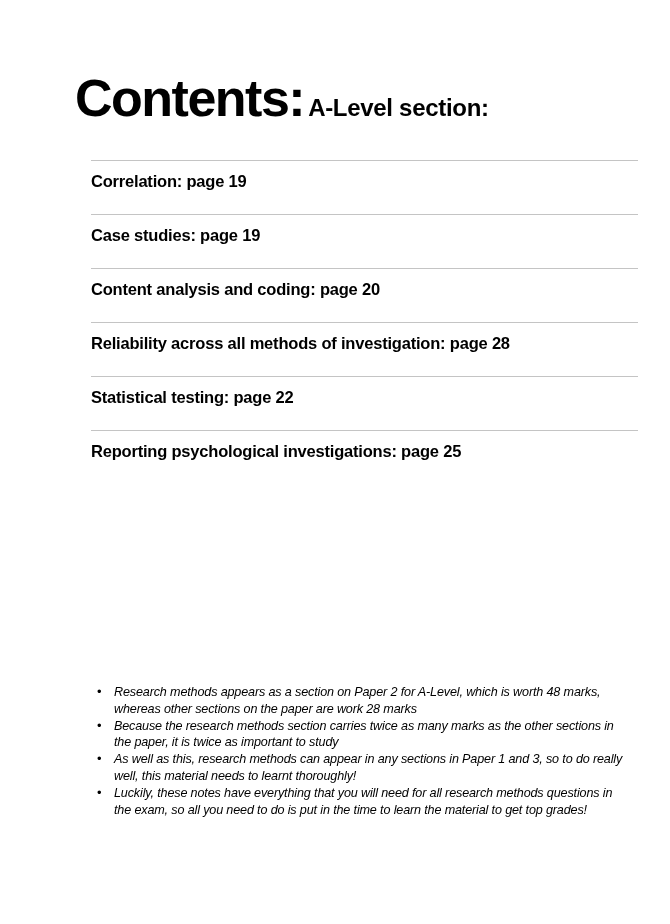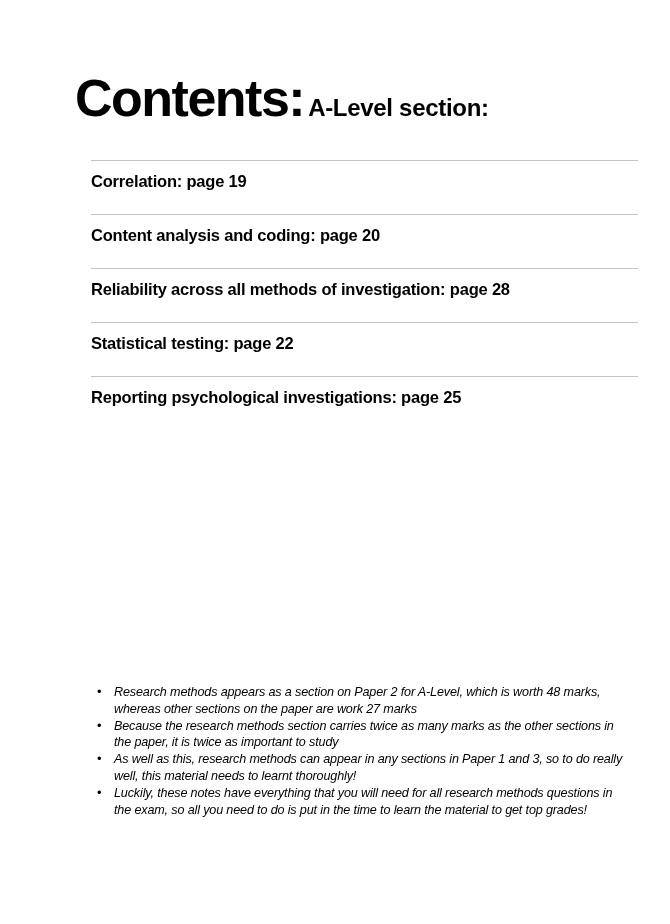--- a/index.html
+++ b/index.html
@@ -87,37 +87,40 @@
 
 <div class="heading">
   <span class="main">Contents:</span><span class="sub">A-Level section:</span>
 </div>
 
 <ul class="toc">
   <li class="toc-item">
     <span class="label">Correlation: page 19</span>
   </li>
   <li class="toc-item">
+    <span class="label">Case studies: page 19</span>
+  </li>
+  <li class="toc-item">
     <span class="label">Content analysis and coding: page 20</span>
   </li>
   <li class="toc-item">
     <span class="label">Reliability across all methods of investigation: page 28</span>
   </li>
   <li class="toc-item">
     <span class="label">Statistical testing: page 22</span>
   </li>
   <li class="toc-item">
     <span class="label">Reporting psychological investigations: page 25</span>
   </li>
 </ul>
 
 <ul class="notes">
   <li class="note">
     <span class="bullet">•</span>
-    <span>Research methods appears as a section on Paper 2 for A-Level, which is worth 48 marks, whereas other sections on the paper are work 27 marks</span>
+    <span>Research methods appears as a section on Paper 2 for A-Level, which is worth 48 marks, whereas other sections on the paper are work 28 marks</span>
   </li>
   <li class="note">
     <span class="bullet">•</span>
     <span>Because the research methods section carries twice as many marks as the other sections in the paper, it is twice as important to study</span>
   </li>
   <li class="note">
     <span class="bullet">•</span>
     <span>As well as this, research methods can appear in any sections in Paper 1 and 3, so to do really well, this material needs to learnt thoroughly!</span>
   </li>
   <li class="note">

